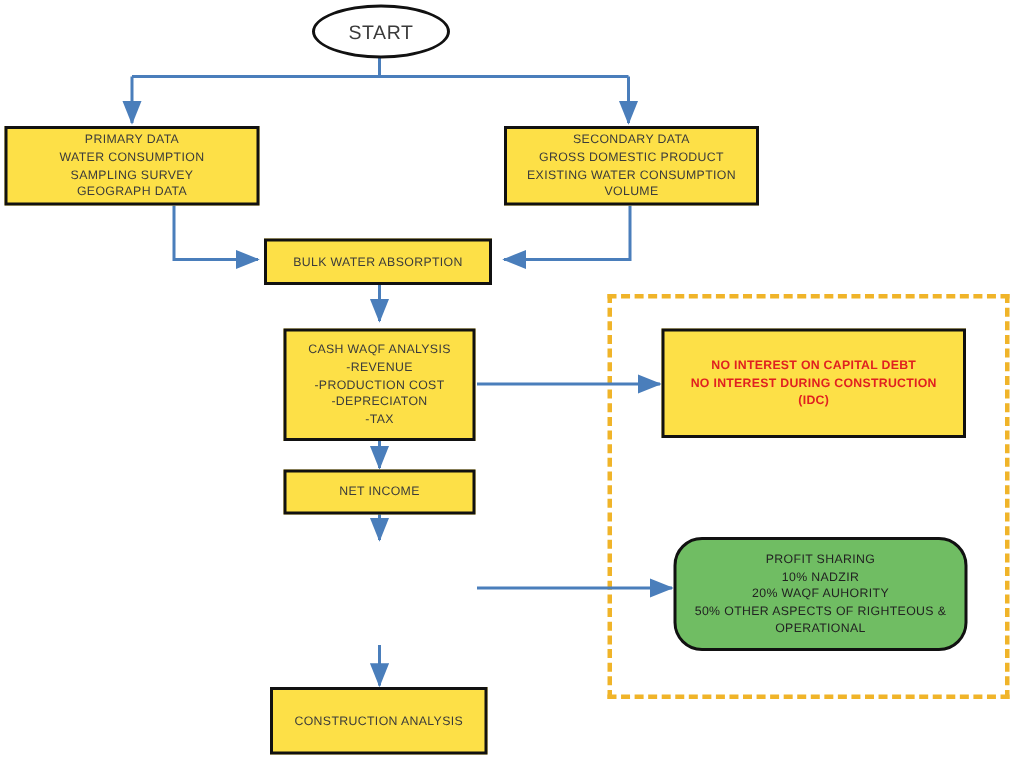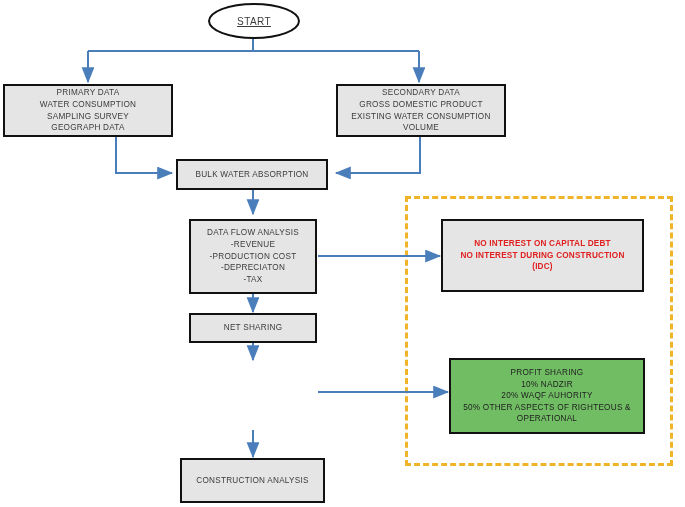--- a/index.html
+++ b/index.html
@@ -25,21 +25,21 @@
     height: 507px;
     pointer-events: none;
   }
   .node {
     position: absolute;
     box-sizing: border-box;
     display: flex;
     align-items: center;
     justify-content: center;
     text-align: center;
-    background: #e5e5e5;
+    background: #fde047;
     border: 2px solid #111111;
     color: #3b3b3b;
     font-size: 8.2px;
     line-height: 1.42;
     letter-spacing: 0.25px;
   }
   .node .txt {
     display: block;
     white-space: pre-line;
     padding: 0 4px;
@@ -47,23 +47,22 @@
   .terminator {
     position: absolute;
     box-sizing: border-box;
     display: flex;
     align-items: center;
     justify-content: center;
     border: 2px solid #111111;
     border-radius: 50%;
     background: #ffffff;
     color: #3b3b3b;
-    font-size: 10px;
+    font-size: 13px;
     letter-spacing: 0.4px;
-    text-decoration: underline;
   }
   .node-red {
     color: #e02020;
     font-weight: bold;
     letter-spacing: 0.2px;
     text-align: center;
   }
   .node-green {
     background: #70bd63;
     color: #222222;
@@ -129,43 +128,43 @@
 GROSS DOMESTIC PRODUCT
 EXISTING WATER CONSUMPTION
 VOLUME</span>
   </div>
 
   <div class="node" style="left:176px; top:159px; width:152px; height:31px;">
     <span class="txt">BULK WATER ABSORPTION</span>
   </div>
 
   <div class="node" style="left:189px; top:219px; width:128px; height:75px;">
-    <span class="txt">DATA FLOW ANALYSIS
+    <span class="txt">CASH WAQF ANALYSIS
 -REVENUE
 -PRODUCTION COST
 -DEPRECIATON
 -TAX</span>
   </div>
 
   <div class="node" style="left:189px; top:313px; width:128px; height:30px;">
-    <span class="txt">NET SHARING</span>
+    <span class="txt">NET INCOME</span>
   </div>
 
 
   <div class="node" style="left:180px; top:458px; width:145px; height:45px;">
     <span class="txt">CONSTRUCTION ANALYSIS</span>
   </div>
 
   <div class="node node-red" style="left:441px; top:219px; width:203px; height:73px;">
     <span class="txt">NO INTEREST ON CAPITAL DEBT
 NO INTEREST DURING CONSTRUCTION
 (IDC)</span>
   </div>
 
-  <div class="node node-green" style="left:449px; top:358px; width:196px; height:76px;">
+  <div class="node node-green" style="left:449px; top:358px; width:196px; height:76px;border-radius:19px;">
     <span class="txt">PROFIT SHARING
 10% NADZIR
 20% WAQF AUHORITY
 50% OTHER ASPECTS OF RIGHTEOUS &amp;
 OPERATIONAL</span>
   </div>
 
 </div>
 
 </body></html>

